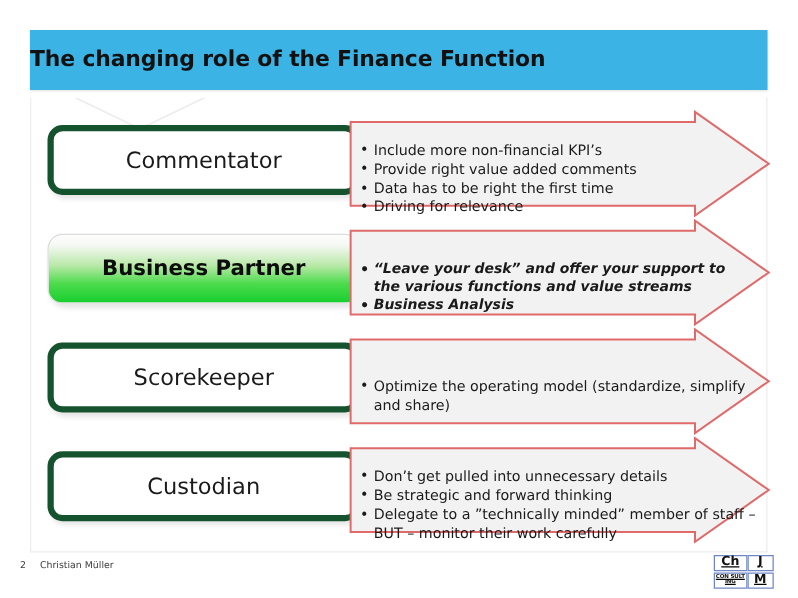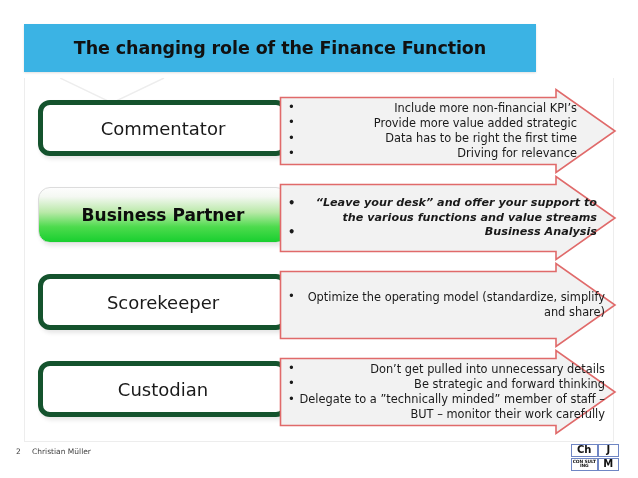--- a/index.html
+++ b/index.html
@@ -20,26 +20,26 @@
     width: 638px;
     height: 478px;
     background: #ffffff;
   }
 
   
   .title-bar {
     position: absolute;
     left: 24px;
     top: 24px;
-    width: 512px;
+    width: 590px;
     height: 48px;
     background: #3bb3e4;
     display: flex;
     align-items: center;
-    justify-content: center;
+    justify-content: flex-start;
     box-shadow: 0 1px 2px rgba(0,0,0,0.12);
   }
   .title-text {
     font-size: 17.5px;
     font-weight: bold;
     color: #111111;
     letter-spacing: -0.1px;
     text-align: center;
   }
 
@@ -123,27 +123,26 @@
     height: 86px;
   }
   .arrow-wrap svg {
     position: absolute;
     left: 0; top: 0;
     display: block;
   }
   .arrow-text {
     position: absolute;
     left: 8px;
-    top: 0;
+    top: 12px;
     width: 290px;
     height: 86px;
     display: flex;
     flex-direction: column;
     justify-content: center;
-    text-align: right;
   }
   .arrow-text ul {
     margin: 0;
     padding: 0;
     list-style: none;
   }
   .arrow-text li {
     position: relative;
     padding-left: 12px;
     font-size: 11.4px;
@@ -195,20 +194,21 @@
     grid-template-rows: 14px 14px;
   }
   .logo-cell {
     border: 1px solid #6f86c4;
     margin: -0.5px 0 1px -0.5px;
     display: flex;
     align-items: center;
     justify-content: center;
     background: #ffffff;
     box-sizing: border-box;
+    text-decoration: underline;
   }
   .logo-cell span {
     font-size: 10px;
     font-weight: bold;
     color: #111111;
     line-height: 1;
   }
   .logo-cell.small span {
     font-size: 4.4px;
     font-weight: bold;
@@ -238,21 +238,21 @@
     <div class="pill">
       <div class="pill-label">Commentator</div>
     </div>
     <div class="arrow-wrap">
       <svg width="350" height="86" viewBox="0 0 350 86">
         <path d="M1.5 9.5 L277 9.5 L277 1.5 L336 43 L277 84.5 L277 76.5 L1.5 76.5 Z" fill="#f2f2f2" stroke="#e06a6a" stroke-width="1.6" stroke-linejoin="miter"></path>
       </svg>
       <div class="arrow-text">
         <ul>
           <li>Include more non-financial KPI’s</li>
-          <li>Provide more value added strategic</li>
+          <li>Provide right value added comments</li>
           <li>Data has to be right the first time</li>
           <li>Driving for relevance</li>
         </ul>
       </div>
     </div>
   </div>
 
   <div class="row row-2">
     <div class="pill highlight">
       <div class="pill-label">Business Partner</div>

